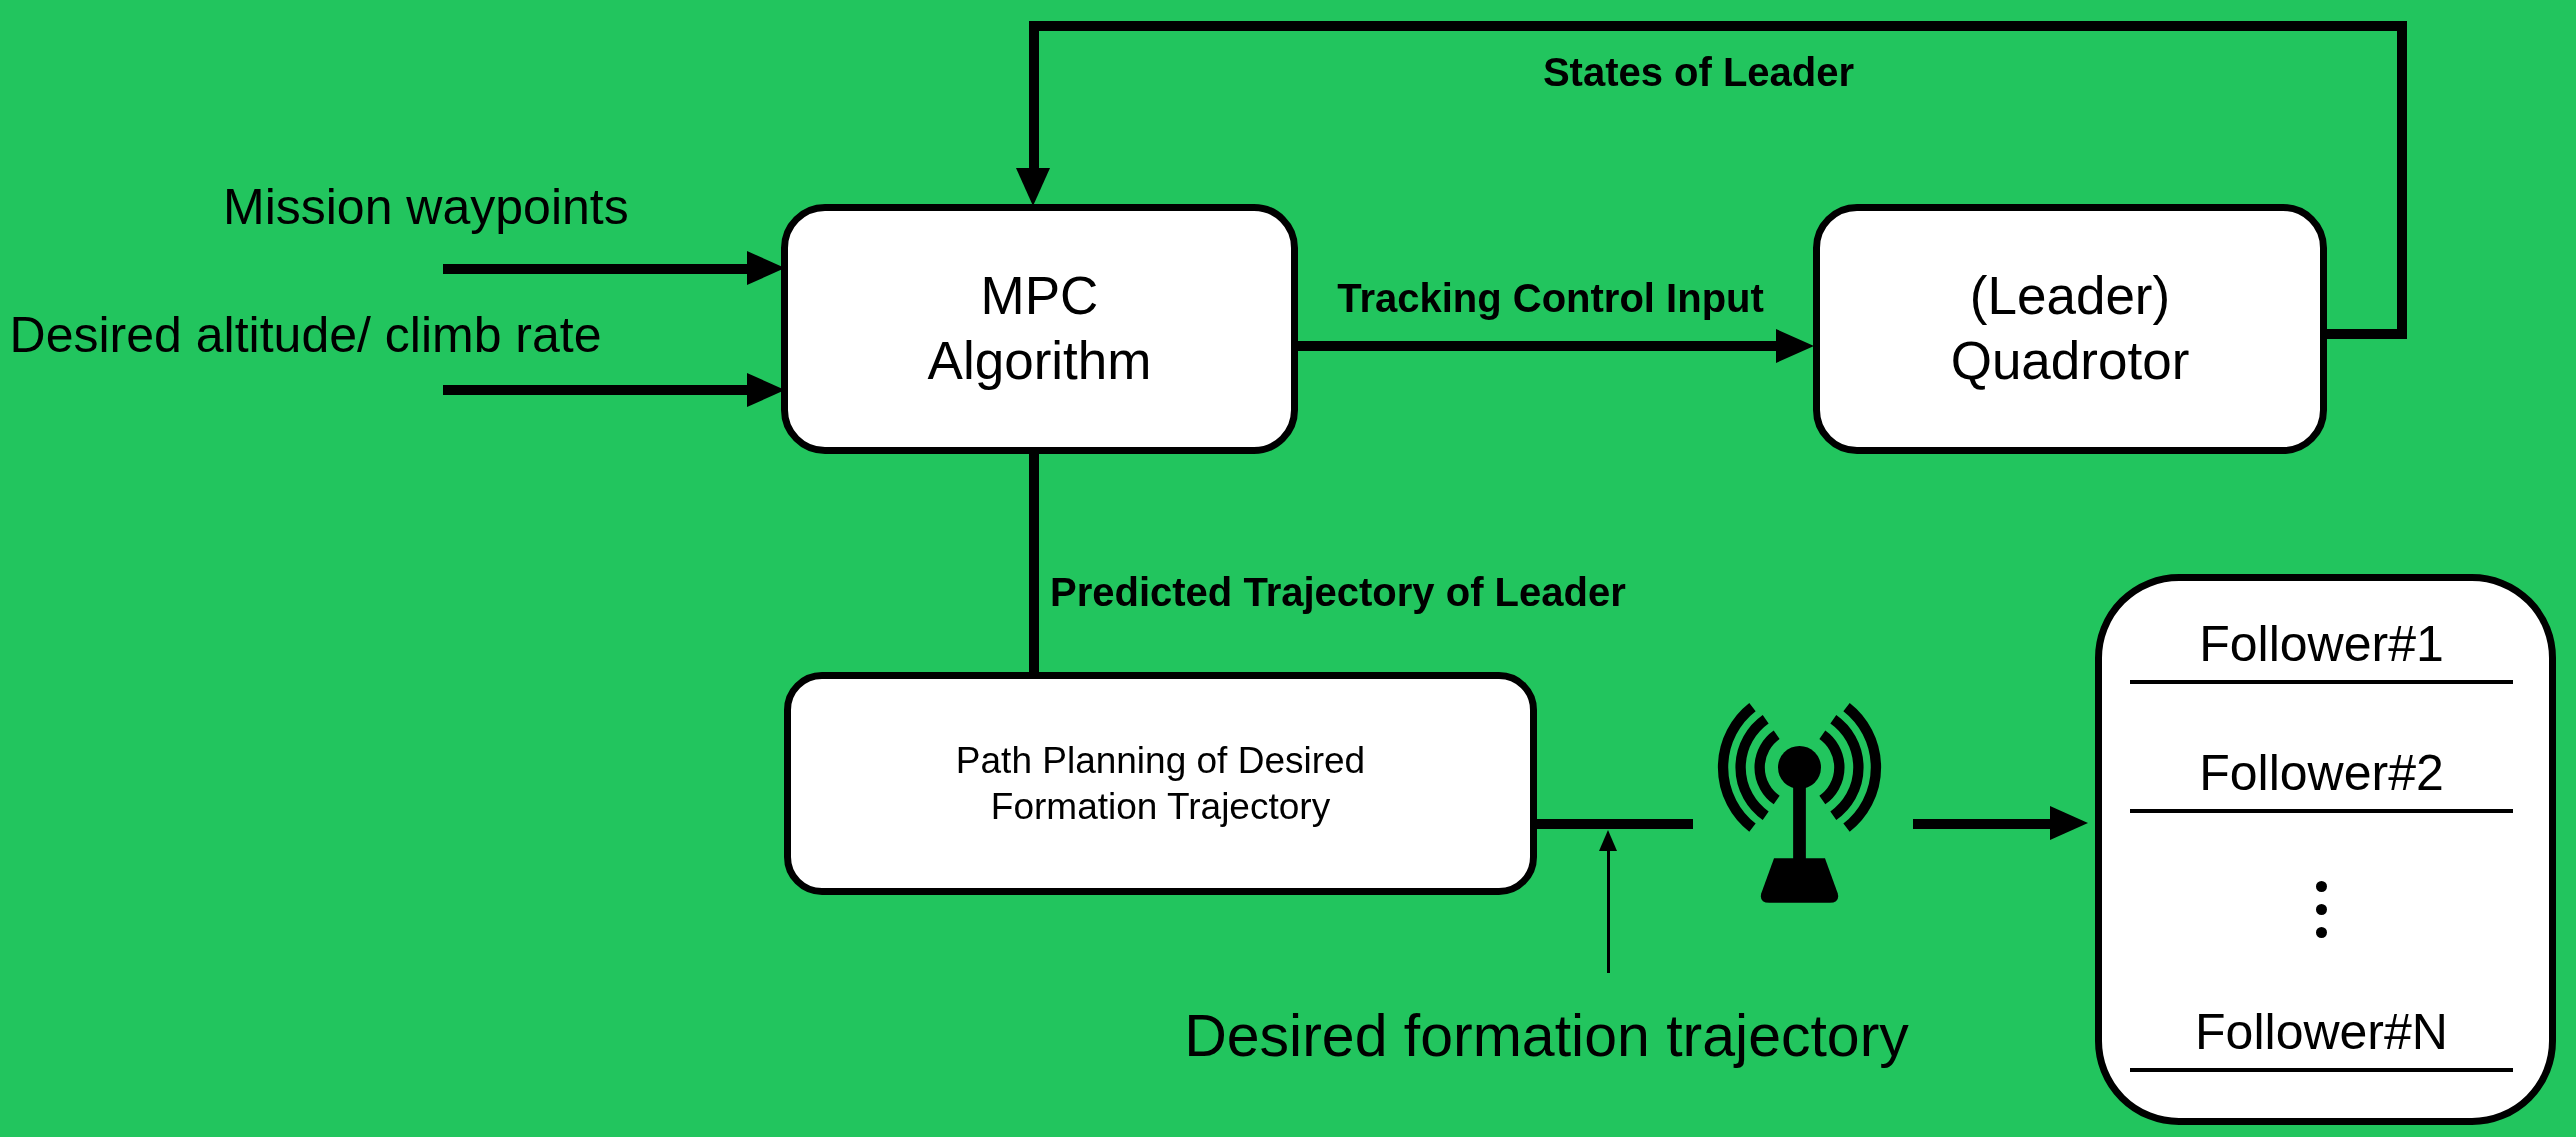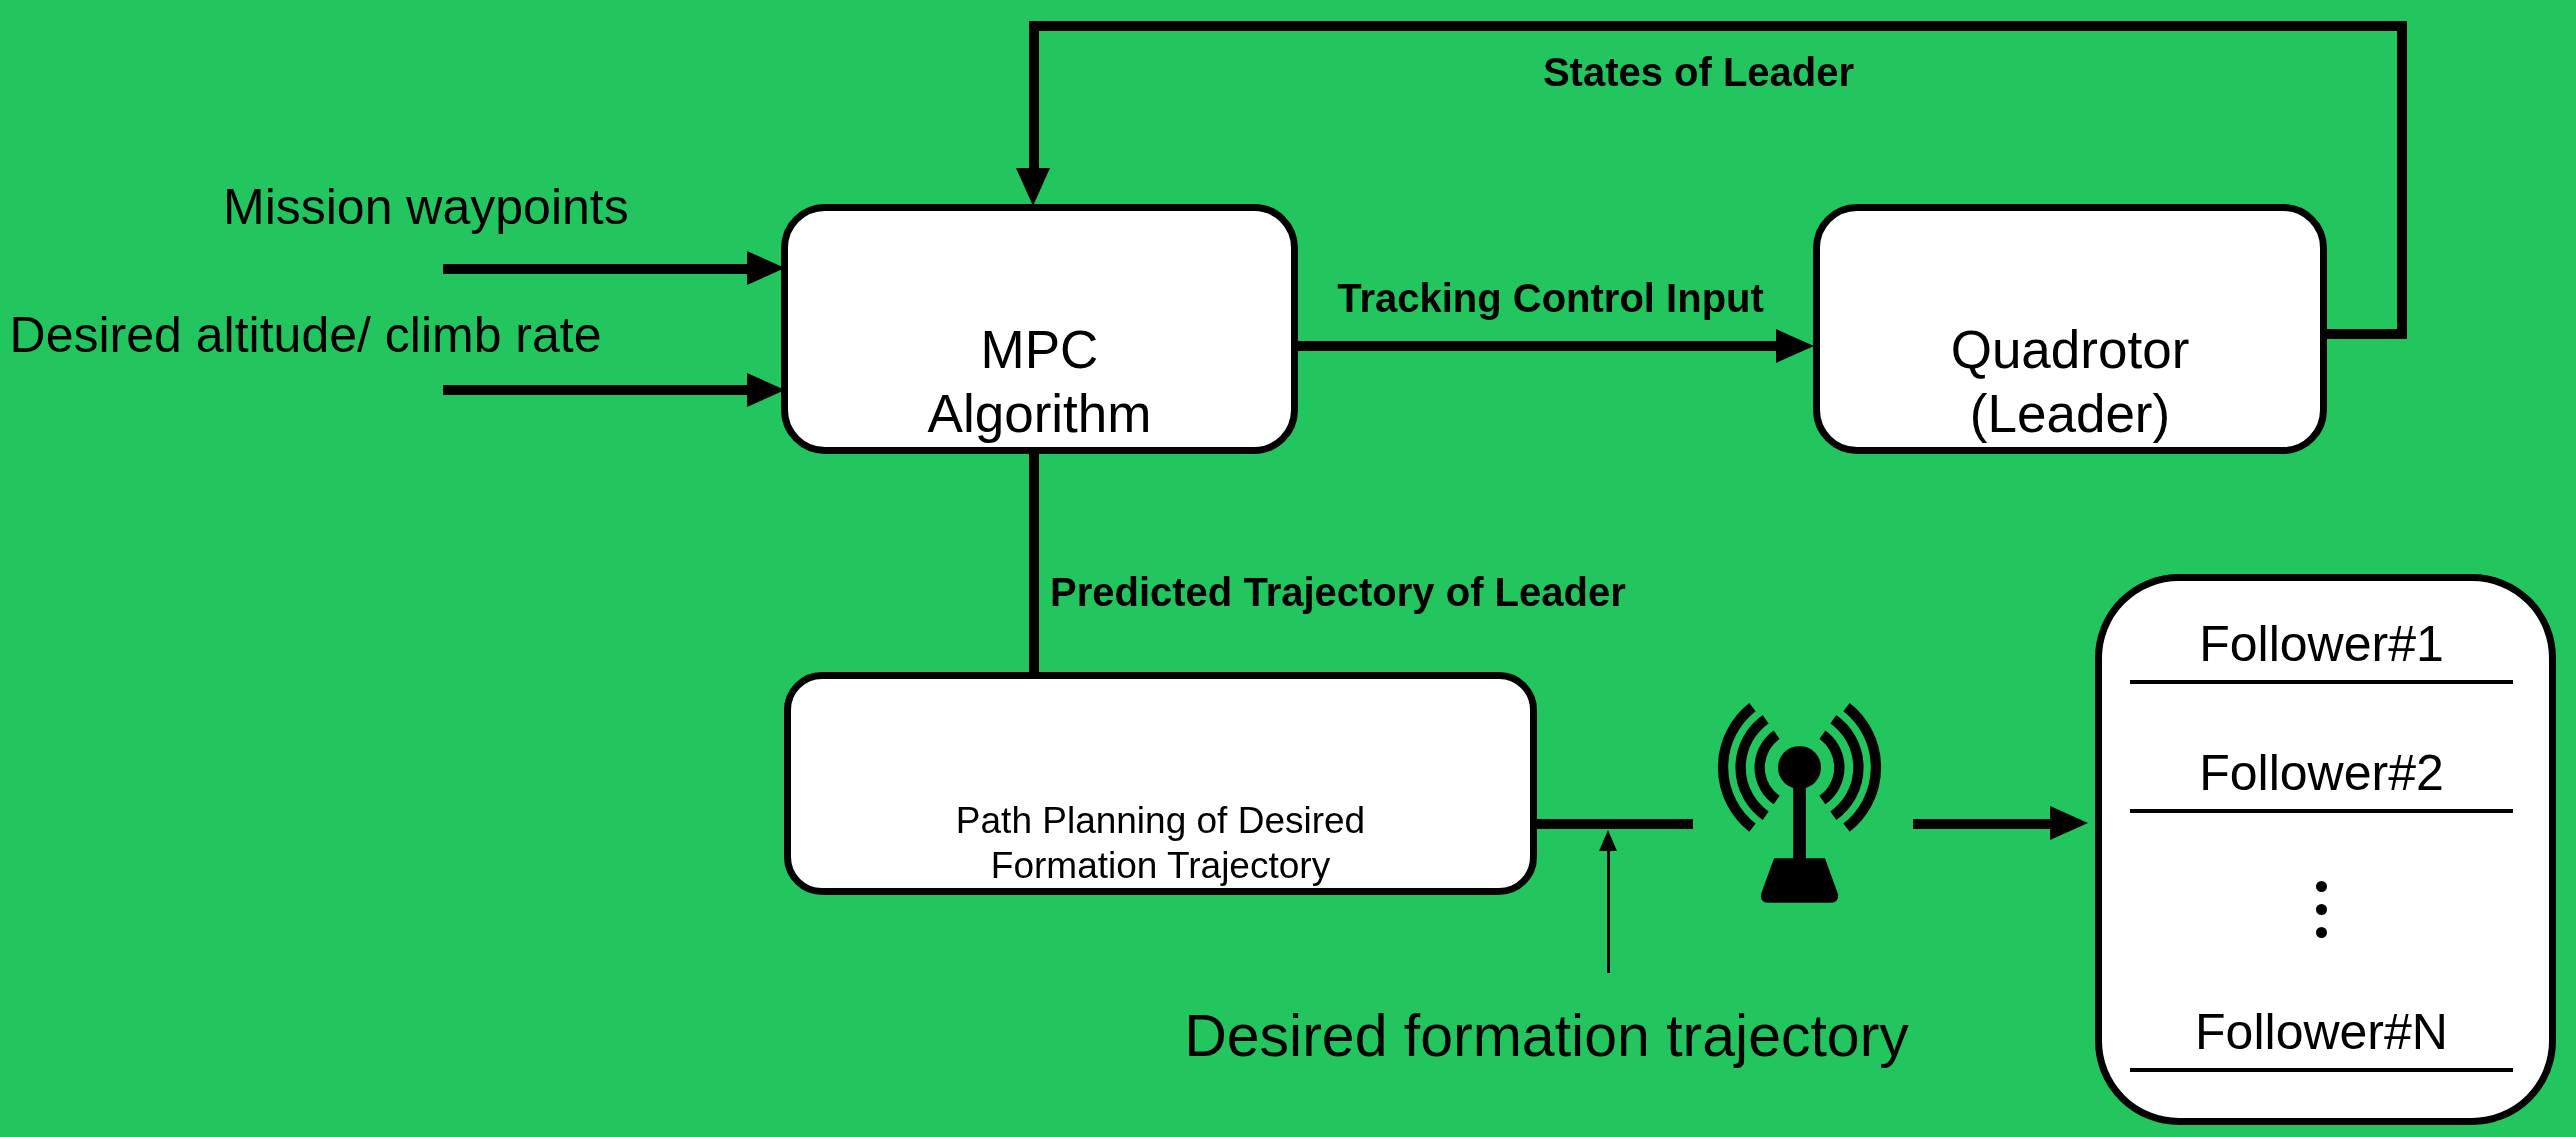--- a/index.html
+++ b/index.html
@@ -12,21 +12,21 @@
     color:#000;
     overflow:hidden;
   }
   
   .node {
     position:absolute;
     border:7.2px solid #000;
     border-radius:44px;
     background:#fff;
     display:flex; flex-direction:column;
-    align-items:center; justify-content:flex-end;
+    align-items:center; justify-content:center;
     text-align:center;
     font-size:53px; line-height:1.22;
     font-weight:400;
   }
   .node-mpc        { left:781px;  top:204px; width:517px; height:250px; }
   .node-quadrotor  { left:1813px; top:204px; width:514px; height:250px; }
   .node-path       { left:784px;  top:672px; width:753px; height:223px; font-size:37px; border-radius:38px; }
   .node-followers  {
     left:2095px; top:574px; width:461px; height:551px;
     border-radius:84px;
@@ -89,22 +89,22 @@
   <div class="node node-mpc">
     <span>MPC</span>
     <span>Algorithm</span>
   </div>
 
   <div class="lbl lbl-small lbl-center lbl-tracking">Tracking Control Input</div>
   <div class="hbar" style="left:1298px; top:341px; width:481px; height:9.6px;"></div>
   <div class="ah ah-right" style="left:1776px; top:329px;"></div>
 
   <div class="node node-quadrotor">
+    <span>(Leader)</span>
     <span>Quadrotor</span>
-    <span>(Leader)</span>
   </div>
 
   <div class="vbar" style="left:1029px; top:454px; width:9.6px; height:225px;"></div>
   <div class="ah ah-down" style="left:1016px; top:675px;"></div>
   <div class="lbl lbl-small lbl-predicted">Predicted Trajectory of Leader</div>
 
   <div class="node node-path">
     <span>Path Planning of Desired</span>
     <span>Formation Trajectory</span>
   </div>

